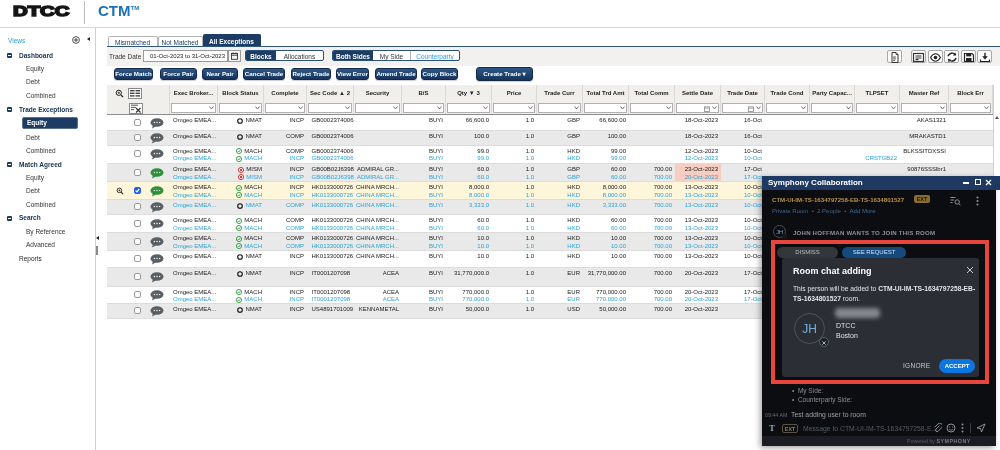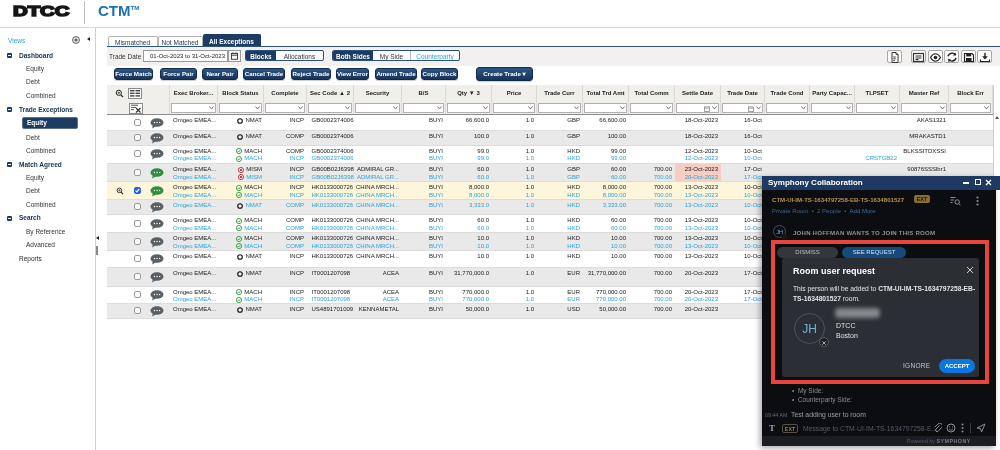--- a/index.html
+++ b/index.html
@@ -1436,21 +1436,21 @@
 
     <div class="abs" style="left:11px;top:49px;width:13px;height:13px;border-radius:50%;border:1px solid #4a4e55;color:#7ab0dd;font-size:5.5px;text-align:center;line-height:12px;">JH</div>
     <div class="abs" style="left:20px;top:58px;width:5px;height:5px;background:#16171b;border-radius:1px;"></div>
     <div class="symtxt" style="left:31px;top:53px;font-size:6.1px;font-weight:700;color:#8d939a;letter-spacing:0.2px;">JOHN HOFFMAN WANTS TO JOIN THIS ROOM</div>
 
     <div id="redbox"></div>
     <div class="pill" style="left:15px;top:71px;width:61px;height:11px;background:#33363b;line-height:11px;">DISMISS</div>
     <div class="pill" style="left:80px;top:71px;width:64px;height:11px;background:#164a7c;color:#cfe0f2;line-height:11px;">SEE REQUEST</div>
 
     <div id="modal">
-      <div class="symtxt" style="left:11px;top:8px;font-size:9px;font-weight:700;color:#fff;">Room user request</div>
+      <div class="symtxt" style="left:11px;top:8px;font-size:9px;font-weight:700;color:#fff;">Room chat adding</div>
       <svg class="abs" style="left:184px;top:8px;" width="8" height="8" viewBox="0 0 8 8">
           <path d="M1 1l6 6M7 1L1 7" stroke="#c8ccd2" stroke-width="1"></path>
         </svg>
       <div class="symtxt" style="left:11px;top:26px;font-size:6.7px;color:#e2e5e9;white-space:normal;width:189px;line-height:9.5px;">This person will be added to <b>CTM-UI-IM-TS-1634797258-EB-TS-1634801527</b> room.</div>
       <div class="abs" style="left:12px;top:55px;width:31px;height:31px;border-radius:50%;border:1.5px solid #50545a;color:#74b1e3;font-size:12px;text-align:center;line-height:31px;">JH</div>
       <div class="abs" style="left:37px;top:79px;width:10px;height:10px;border-radius:50%;background:#1c1f24;border:1px solid #595f66;">
         <svg width="8" height="8" viewBox="0 0 8 8" style="display:block;margin:0.5px auto;">
             <path d="M2.3 2.3l3.4 3.4M5.7 2.3L2.3 5.7" stroke="#aab0b6" stroke-width="1"></path>
           </svg>
       </div>

